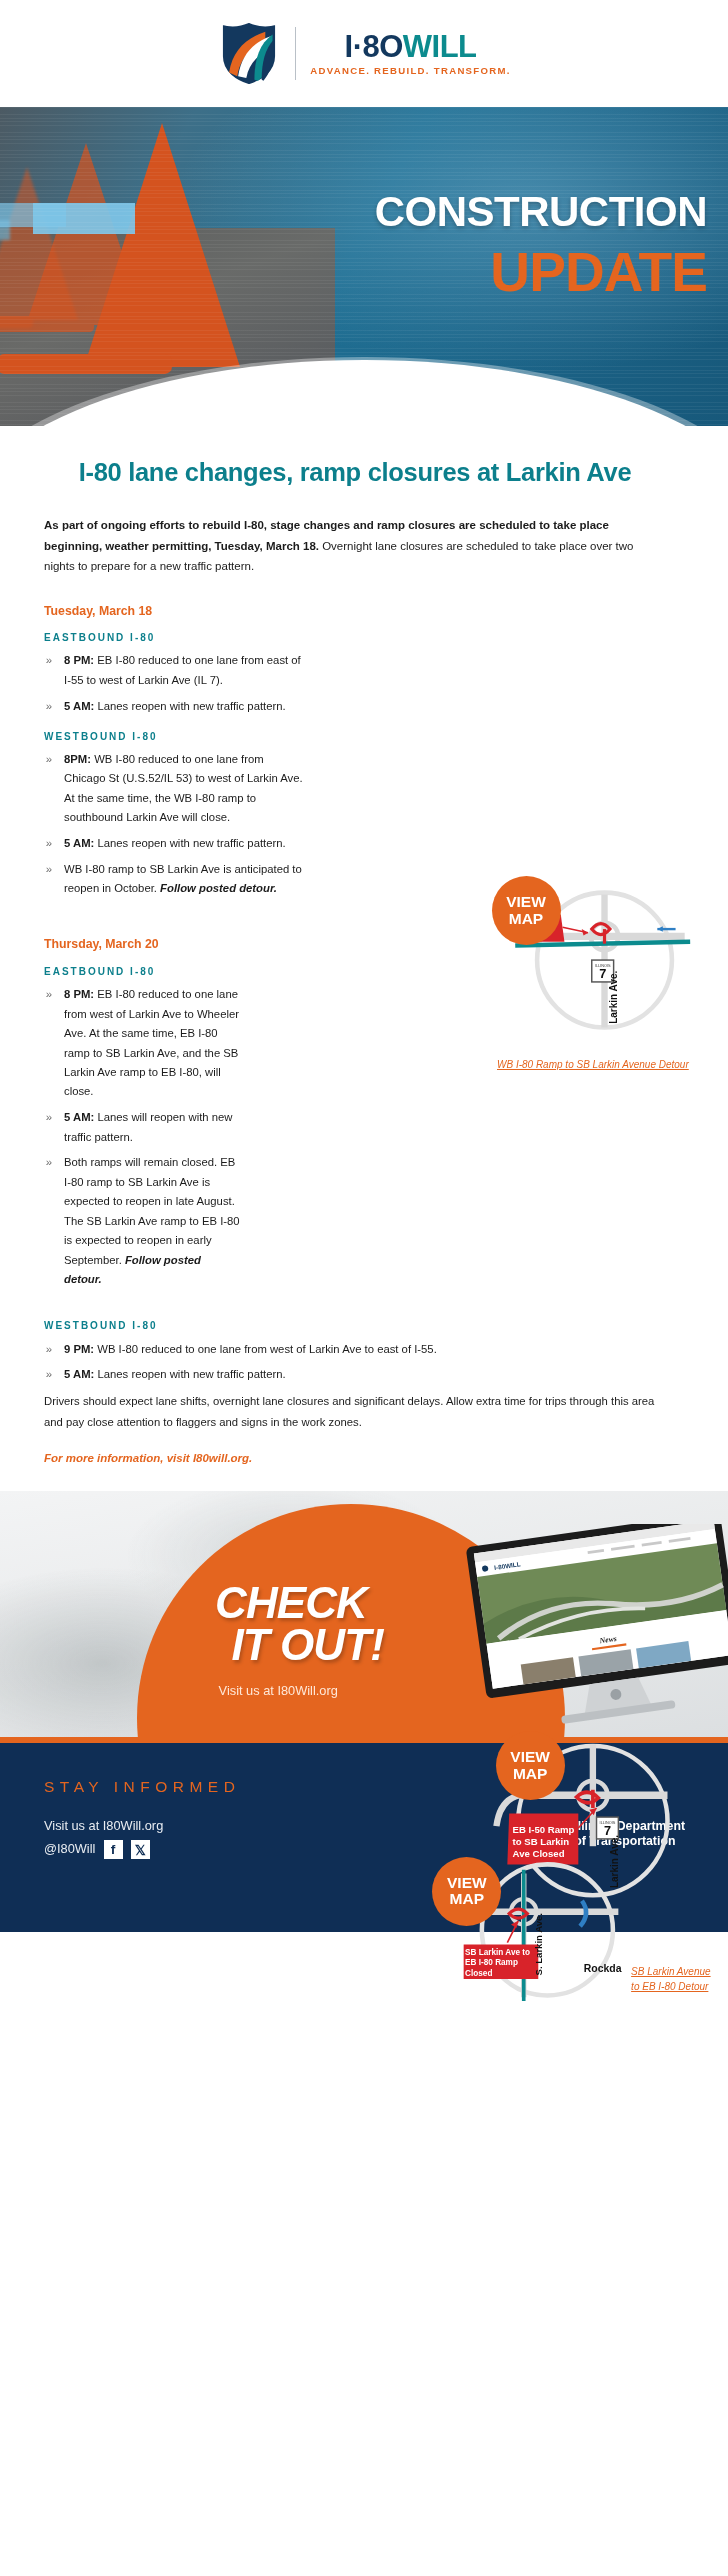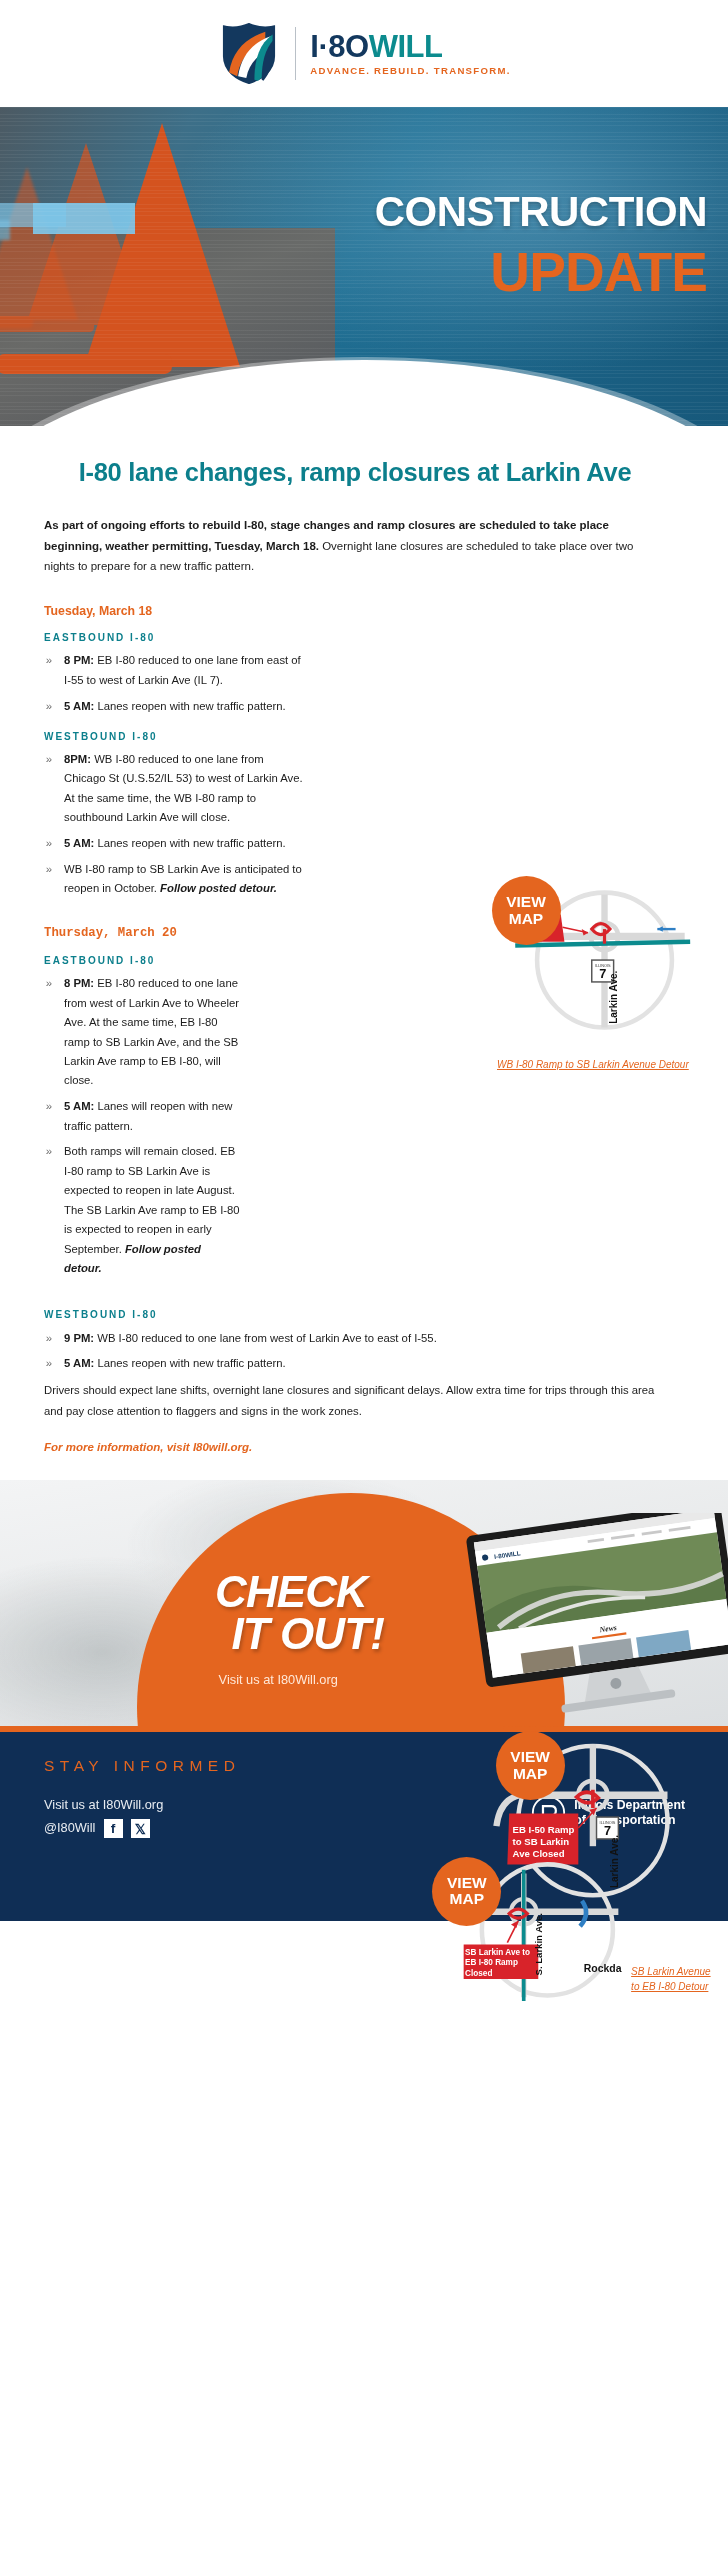--- a/index.html
+++ b/index.html
@@ -14,21 +14,21 @@
   .logo-bar {
     height: 107px;
     background: #ffffff;
     display: flex;
     align-items: center;
     justify-content: center;
     gap: 14.6px;
   }
   .shield-wrap { width: 62px; height: 67px; }
   .logo-divider { width: 0.9px; height: 53px; background: #b9c0c7; }
-  .logo-text { display: flex; flex-direction: column; gap: 3.6px; }
+  .logo-text { display: flex; flex-direction: column; gap: 3.6px; text-align: center; }
   .logo-main {
     font-size: 31px;
     font-weight: bold;
     letter-spacing: -0.5px;
     line-height: 1;
     white-space: nowrap;
   }
   .logo-main .nv { color: #13385e; }
   .logo-main .tl { color: #0c8b8e; }
   .logo-tag {
@@ -235,21 +235,21 @@
     margin-left: 16.4px;
   }
   .cta-sub {
     color: #ffe8d8; font-size: 12.8px; margin-top: 18px; margin-left: 3.6px;
   }
   .imac { position: absolute; right: -3.6px; top: 33px; width: 273px; z-index: 6; }
 
   
   .footer {
     background: #0f2e55;
-    padding: 25px 44px 27px 44px;
+    padding: 35px 44px 27px 44px;
     display: flex; align-items: flex-start; justify-content: space-between;
     height: 189px;
   }
   .f-left {}
   .stay {
     color: #e4651f; font-size: 15.5px; letter-spacing: 5.5px; margin-bottom: 20px;
   }
   .f-line { color: #e9edf2; font-size: 12.8px; line-height: 1.6; }
   .f-social { display: flex; align-items: center; gap: 8.2px; margin-top: 2.7px; }
   .sq {
@@ -408,21 +408,21 @@
       <div class="view-map" style="left:56px; top:-5.5px;">VIEW<br>MAP</div>
       <div class="view-map" style="left:-7.3px; top:120px;">VIEW<br>MAP</div>
 
       <div style="position:absolute; left:73px; top:87px; width:73px; color:#fff; font-size:9.6px; font-weight:bold; line-height:1.3; z-index:7;">EB I-50 Ramp to SB Larkin Ave Closed</div>
       <div style="position:absolute; left:25.5px; top:211px; width:71px; color:#fff; font-size:8.2px; font-weight:bold; line-height:1.3; z-index:7;">SB Larkin Ave to EB I-80 Ramp Closed</div>
 
       <div class="map-caption" style="position:absolute; right:-5.5px; top:224px; width:87px;">SB Larkin Avenue to EB I-80 Detour</div>
     </div>
   </div>
 
-  <div class="day-head" style="margin-top:28px;font-family:Liberation Mono, monospace;">Thursday, March 20</div>
+  <div class="day-head" style="margin-top:39px;">Thursday, March 20</div>
 
   <div class="col-mid">
     <div class="dir-head">EASTBOUND I-80</div>
     <ul class="bullets">
       <li>
         <b>8 PM:</b><span> EB I-80 reduced to one lane from west of Larkin Ave to Wheeler Ave. At the same time, EB I-80 ramp to SB Larkin Ave, and the SB Larkin Ave ramp to EB I-80, will close.</span>
       </li>
       <li>
         <b>5 AM:</b><span> Lanes will reopen with new traffic pattern.</span>
       </li>

